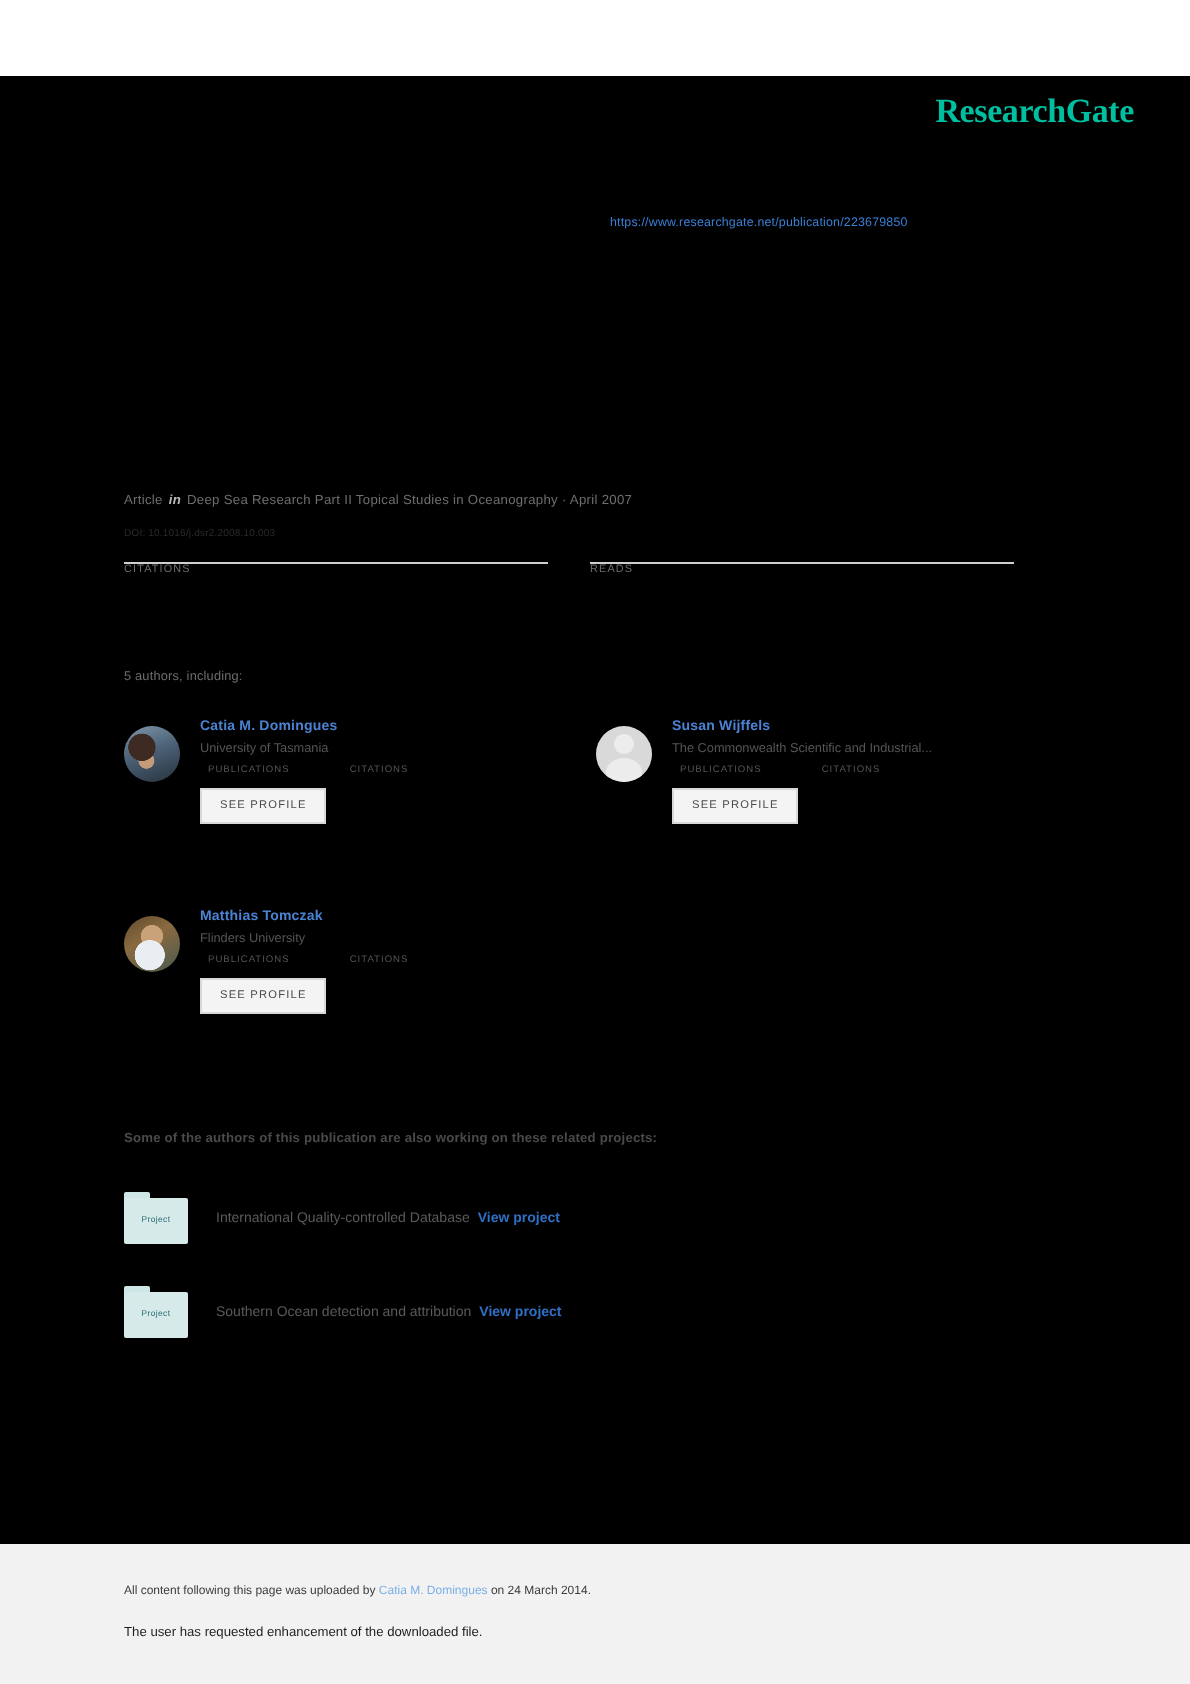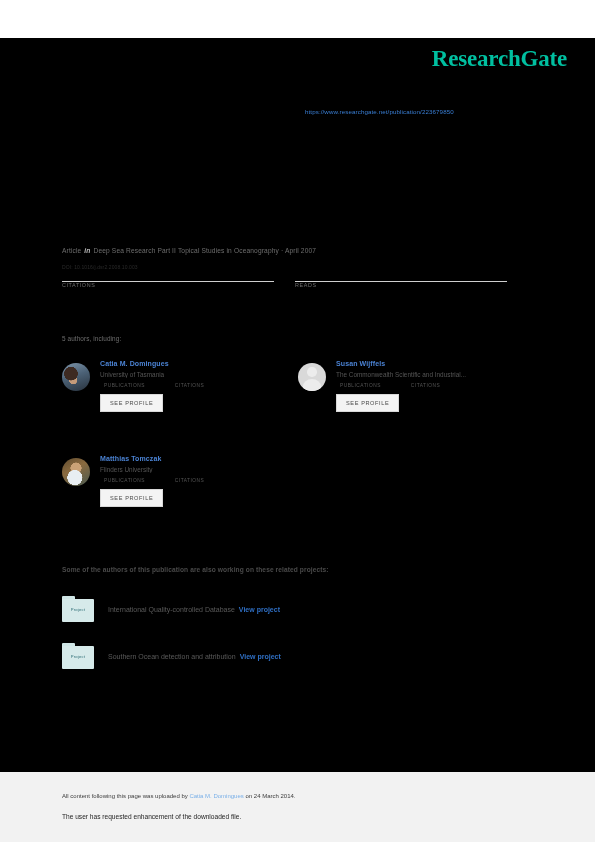--- a/index.html
+++ b/index.html
@@ -28,21 +28,21 @@
     height: 38px;
     background: #ffffff;
   }
   
   .rg-logo {
     position: absolute;
     right: 28px;
     top: 46px;
     font-family: "Liberation Serif", serif;
     font-weight: bold;
-    font-size: 23px;
+    font-size: 17px;
     color: #00bfa0;
     letter-spacing: -0.2px;
     white-space: nowrap;
   }
   .pub-url {
     position: absolute;
     left: 305px;
     top: 108px;
     font-size: 6.2px;
     color: #3a7fd5;

